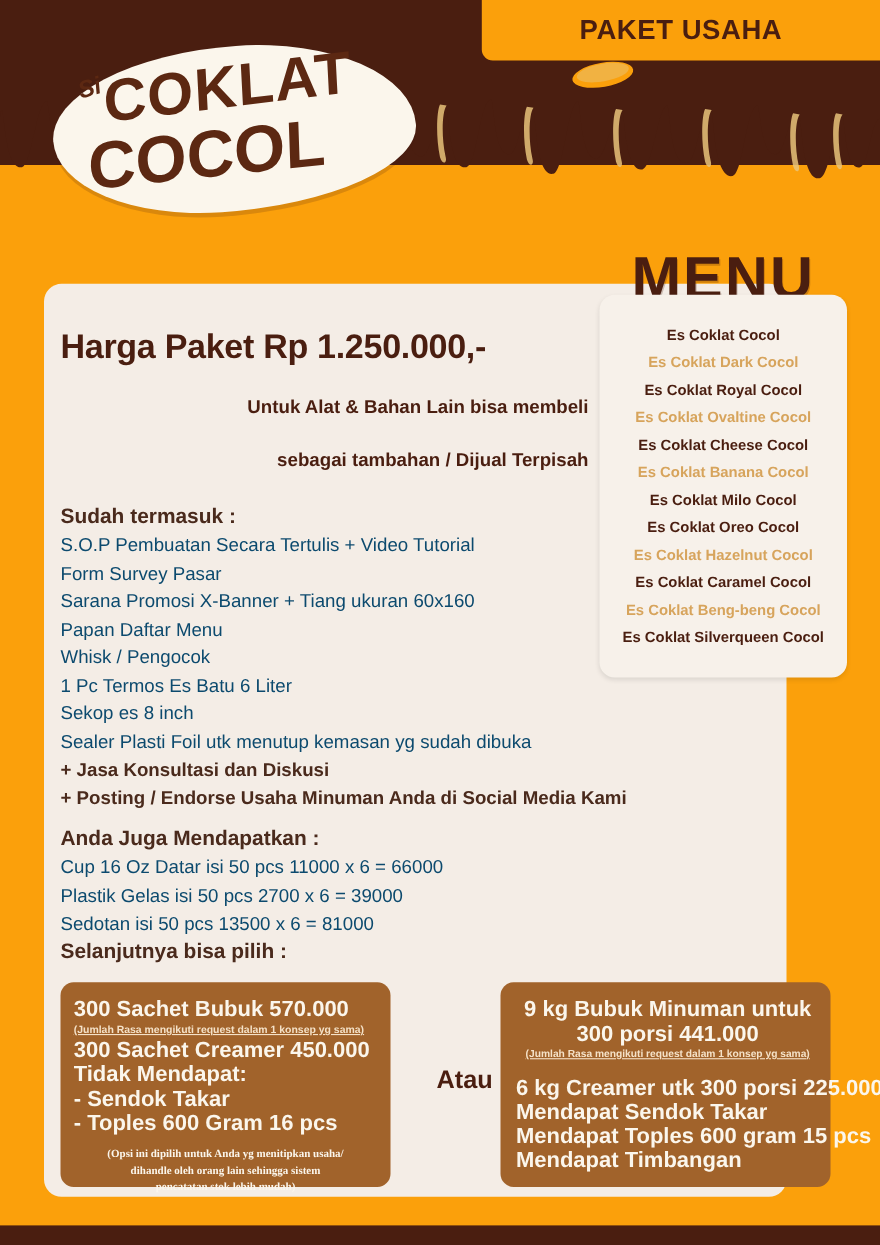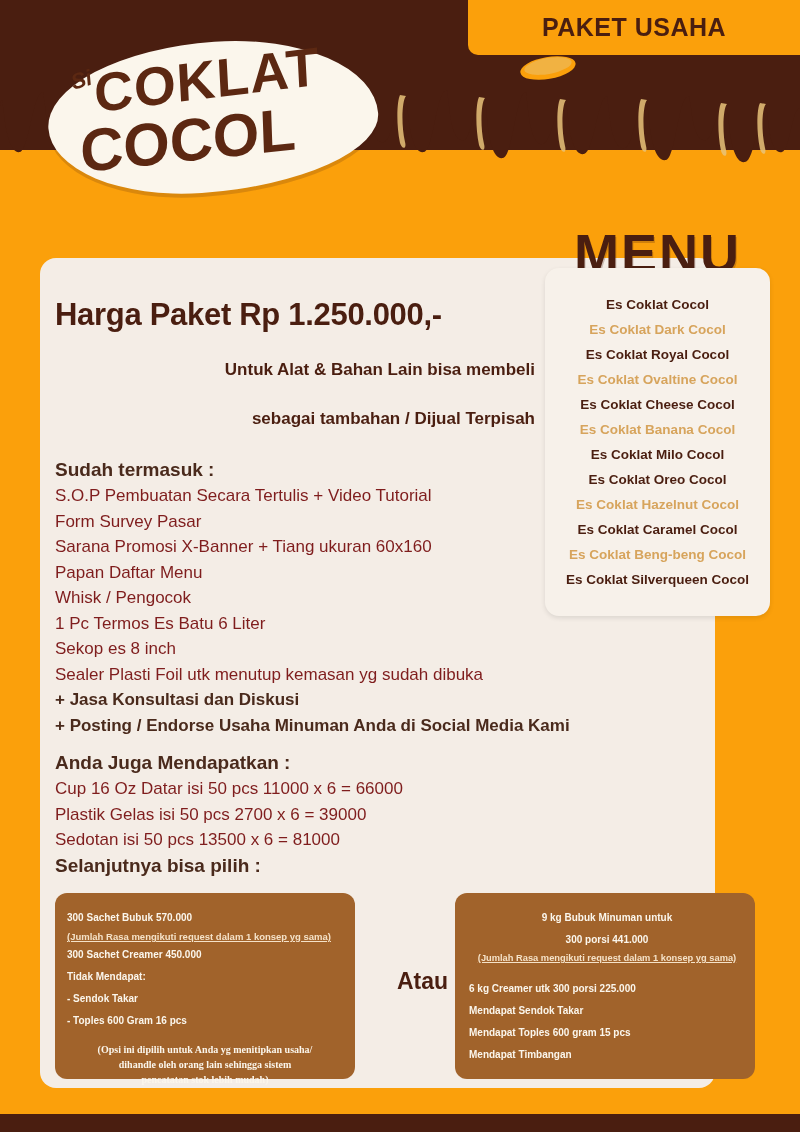--- a/index.html
+++ b/index.html
@@ -9,21 +9,21 @@
     font-family:"Liberation Sans", sans-serif;
     overflow:hidden;
     position:relative;
   }
   .page{position:relative;width:800px;height:1132px;overflow:hidden;background:#FBA00B;}
 
   
   .header{position:absolute;left:0;top:0;width:800px;height:212px;overflow:hidden;}
   .header-choc{position:absolute;left:0;top:0;width:800px;height:150px;background:#4A1E10;}
   .paket-badge{
-    position:absolute;right:0;top:0;width:332px;height:55px;
+    position:absolute;right:0;top:0;width:362px;height:55px;
     background:#FBA00B;border-bottom-left-radius:10px;
     display:flex;align-items:center;justify-content:center;
   }
   .paket-badge span{
     color:#4A1E10;font-weight:bold;font-size:25px;letter-spacing:.5px;
     font-family:"Liberation Sans", sans-serif;
   }
   .drips{position:absolute;left:0;top:0;width:800px;height:212px;}
 
   
@@ -91,42 +91,42 @@
     color:#4A1E10;font-size:17px;font-weight:bold;text-align:right;
     line-height:29px;margin-top:20px;
     font-family:"Liberation Sans", sans-serif;
   }
   .sect-head{
     color:#4A2A1C;font-size:19px;font-weight:bold;
     margin-top:26px;margin-bottom:2px;
     font-family:"Liberation Sans", sans-serif;
   }
   .line{
-    color:#7f1d1d;font-size:17px;line-height:25.5px;
+    color:#0c4a6e;font-size:17px;line-height:25.5px;
     white-space:nowrap;font-family:"Liberation Sans", sans-serif;
   }
   .line.b{font-weight:bold;color:#4A2A1C;}
   .gap{height:14px;}
 
   
   .opt-left{
     position:absolute;left:55px;top:893px;width:300px;height:186px;
     background:#A1632B;border-radius:12px;
   }
   .opt-right{
     position:absolute;left:455px;top:893px;width:300px;height:186px;
     background:#A1632B;border-radius:12px;
   }
   .atau{
     position:absolute;left:368px;top:968px;width:80px;text-align:right;
     color:#4A1E10;font-size:23px;font-weight:bold;
     font-family:"Liberation Sans", sans-serif;
   }
   .ob-line{
-    color:#FBF6EC;font-size:10px;font-weight:bold;line-height:22px;
+    color:#FBF6EC;font-size:20px;font-weight:bold;line-height:22px;
     white-space:nowrap;font-family:"Liberation Sans", sans-serif;
   }
   .ob-note{
     color:#F5E2C8;font-size:9.5px;font-weight:bold;text-decoration:underline;
     line-height:15px;white-space:nowrap;
     font-family:"Liberation Sans", sans-serif;
   }
   .ob-small{
     color:#FBF6EC;font-size:10px;font-weight:bold;text-align:center;
     line-height:15px;font-family:Liberation Serif, serif;

